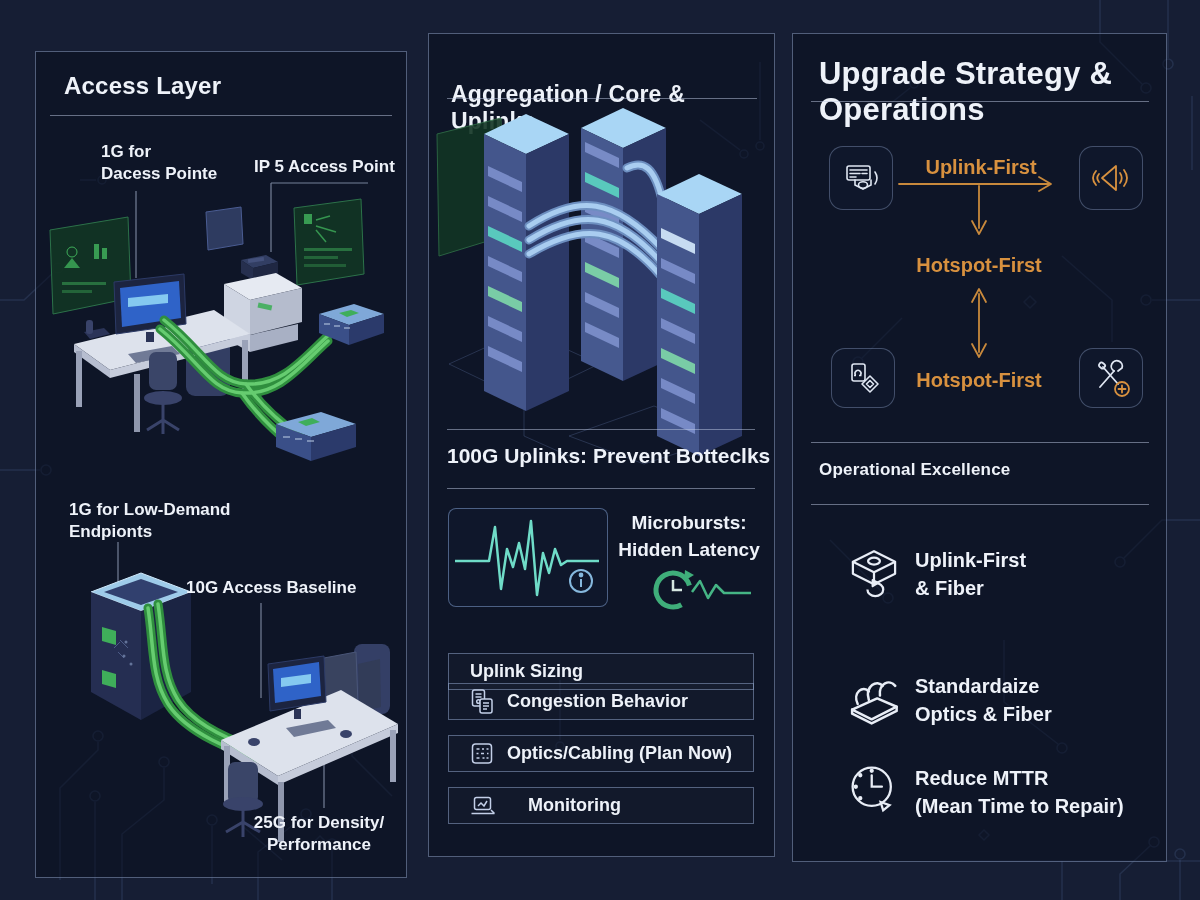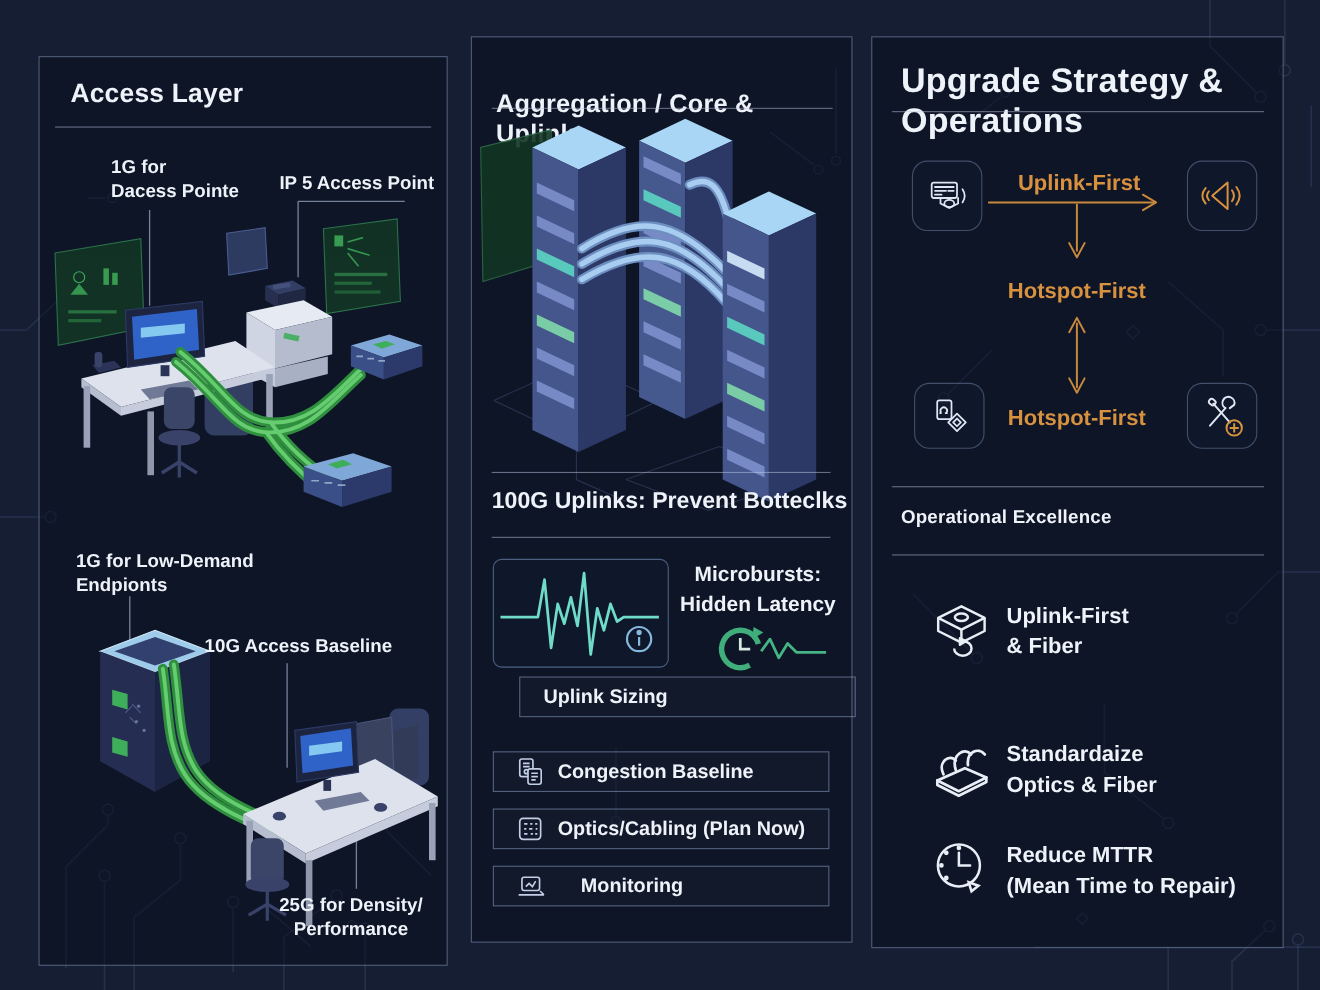--- a/index.html
+++ b/index.html
@@ -312,34 +312,34 @@
     </div>
     <div class="micro-text" style="left:185px;top:476px;width:150px;">Microbursts:
 Hidden Latency</div>
     <svg class="ill" style="left:218px;top:528px;" width="114" height="56" viewBox="0 0 114 56">
       <circle cx="26" cy="28" r="17" fill="none" stroke="#3fae7a" stroke-width="5" stroke-dasharray="84 23" transform="rotate(60 26 28)"></circle>
       <polygon points="38,8 47,13 37,19" fill="#3fae7a"></polygon>
       <path d="M26,18 V28 H35" stroke="#d7e8e2" stroke-width="2.5" fill="none"></path>
       <polyline points="45,30 53,19 61,36 69,23 77,31 90,31 104,31" fill="none" stroke="#45b585" stroke-width="2.5" stroke-linejoin="round"></polyline>
     </svg>
 
-    <div class="core-item" style="top:581px;margin-left:24px;">
+    <div class="core-item" style="top:619px;">
       <span>Uplink Sizing</span>
     </div>
     <div class="core-item" style="top:649px;">
       <svg width="24" height="28" viewBox="0 0 24 28">
         <g fill="none" stroke="#c3cfe8" stroke-width="1.5">
           <rect x="2.5" y="2" width="12" height="16" rx="2"></rect>
           <path d="M5.5,6 h6 M5.5,9 h6"></path>
             <circle cx="8.5" cy="13.5" r="1.8"></circle>
           <rect x="10" y="11" width="12" height="14" rx="2" fill="#0d1527"></rect>
           <path d="M13,15 h6 M13,18 h6 M13,21 h4"></path>
         </g>
       </svg>
-      <span>Congestion Baseline</span>
+      <span>Congestion Behavior</span>
     </div>
     <div class="core-item" style="top:701px;">
       <svg width="24" height="26" viewBox="0 0 24 26">
         <g fill="none" stroke="#c3cfe8" stroke-width="1.5">
           <rect x="2.5" y="3" width="19" height="19" rx="3"></rect>
           <path d="M6.5,8 h3 M12,8 h2 M16.5,8 h2 M6.5,12.5 h2 M11,12.5 h3 M17,12.5 h1.5 M6.5,17 h3 M12.5,17 h2 M16.5,17 h2"></path>
         </g>
       </svg>
       <span>Optics/Cabling (Plan Now)</span>
     </div>

